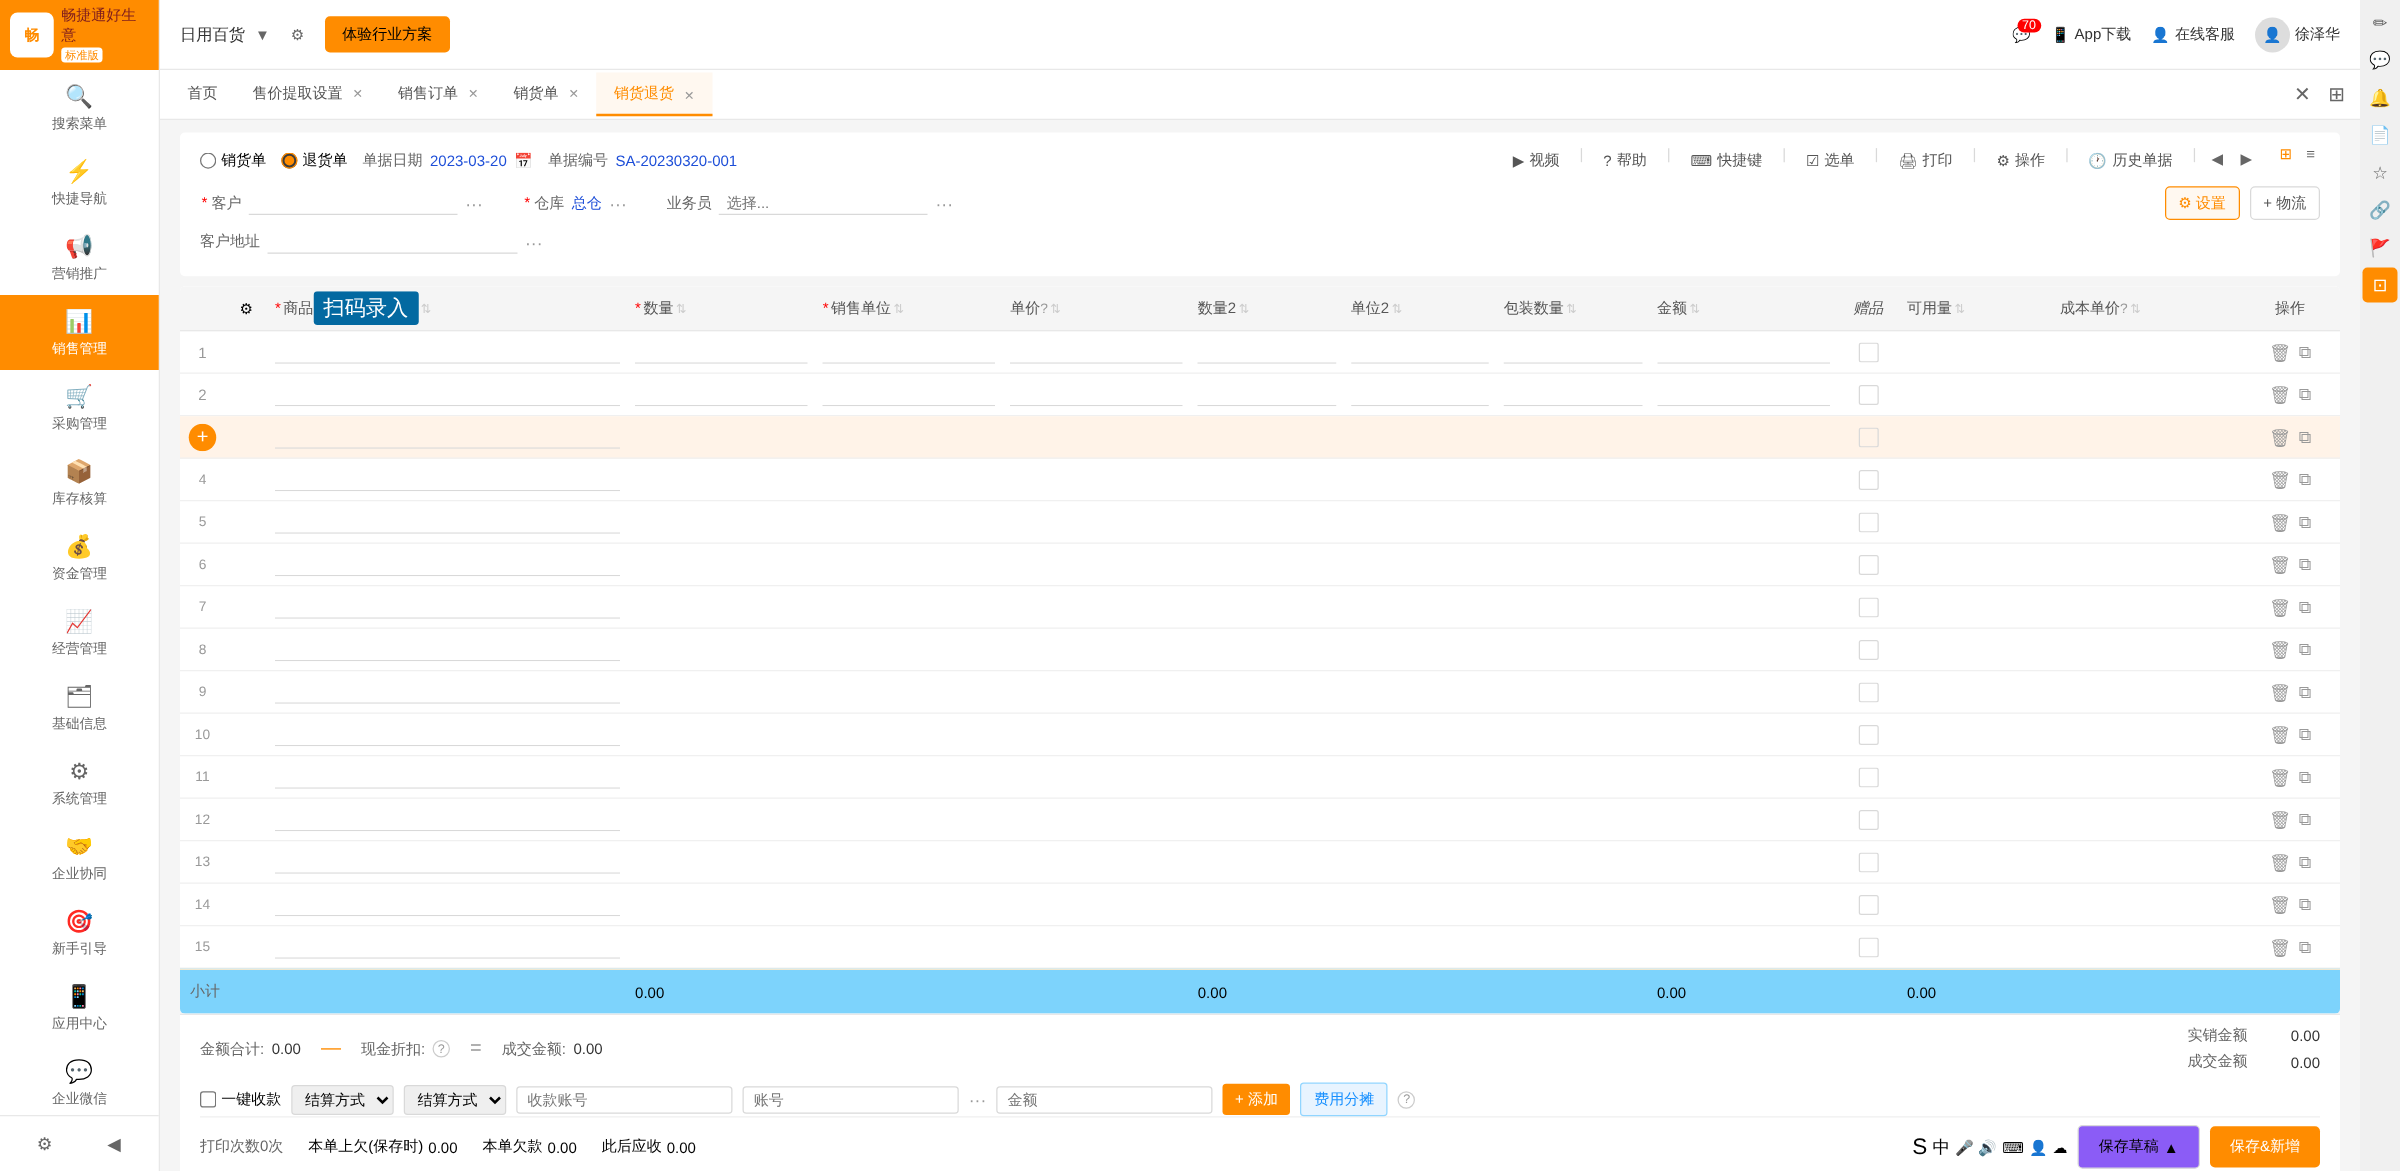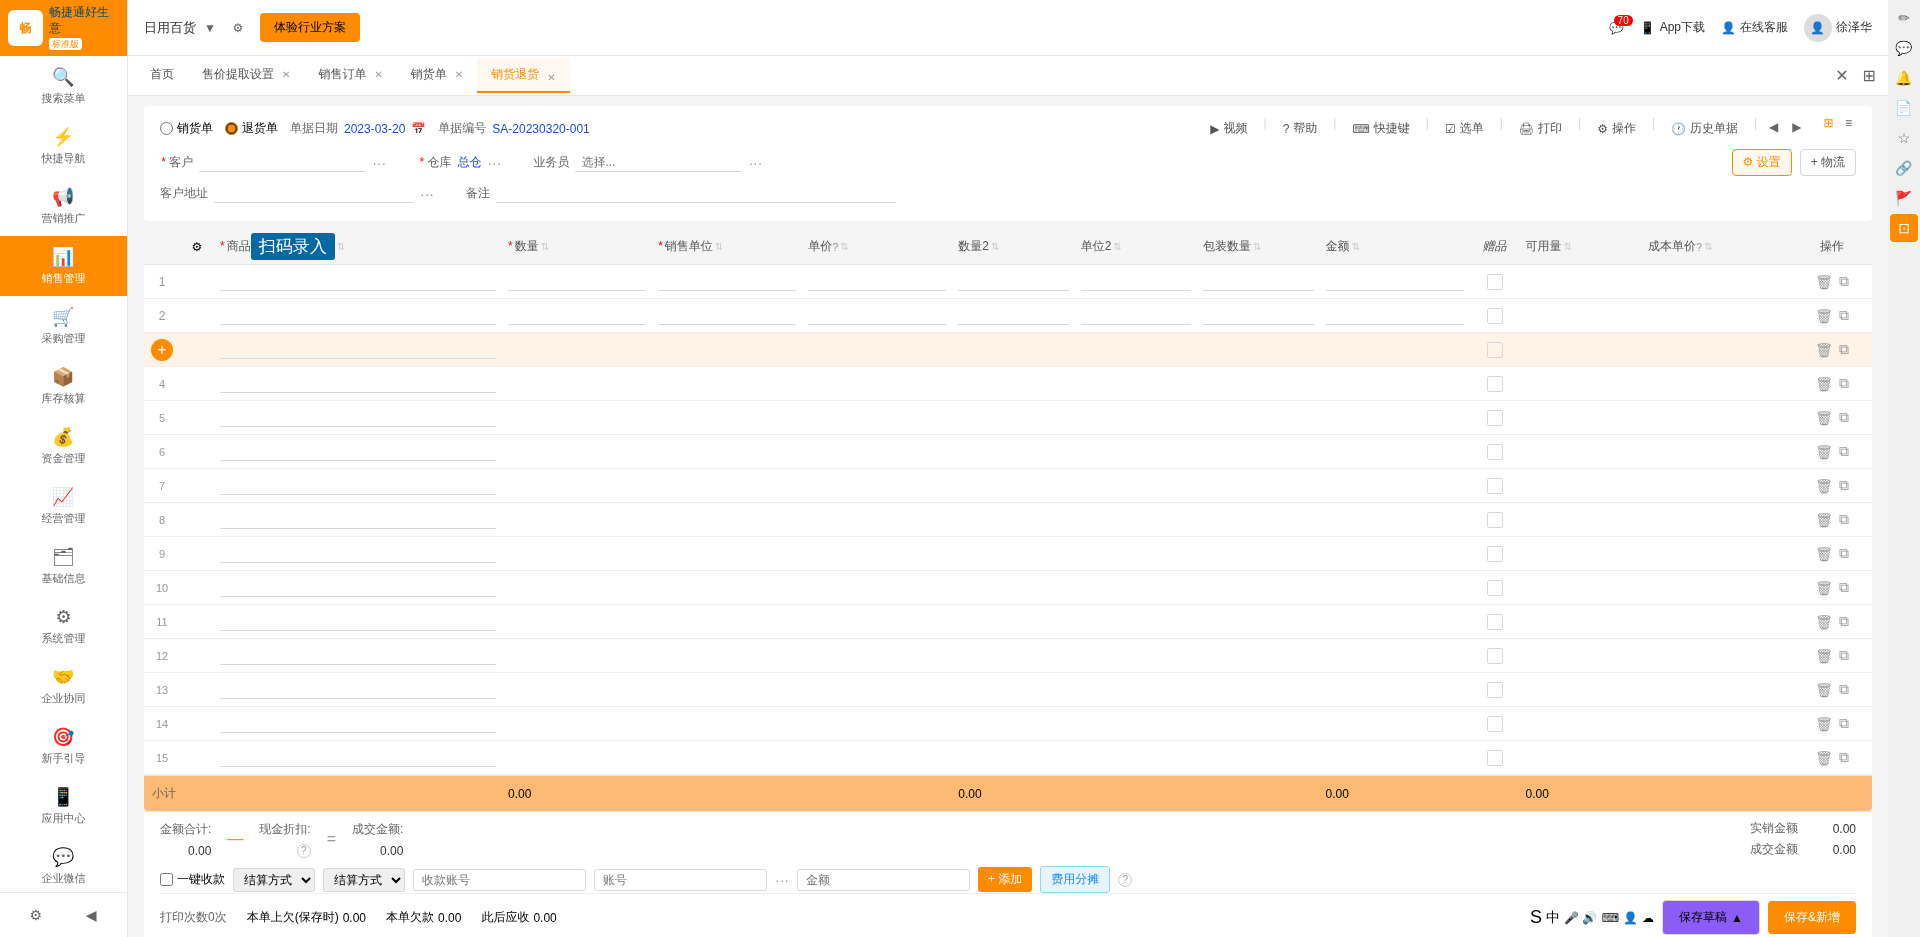--- a/index.html
+++ b/index.html
@@ -2,21 +2,21 @@
 <html><head>
   <meta charset="utf-8">
   <style>
     * { box-sizing: border-box; margin: 0; padding: 0; font-family: 'Microsoft YaHei', Arial, sans-serif; font-size: 12px; }
     body { background: #f5f5f5; display: flex; height: 937px; overflow: hidden; }
 
     
     .sidebar { width: 128px; background: #fff; display: flex; flex-direction: column; border-right: 1px solid #e8e8e8; flex-shrink: 0; }
     .sidebar-logo { background: #ff8c00; padding: 10px 8px; display: flex; align-items: center; gap: 6px; height: 56px; }
     .sidebar-logo-icon { width: 36px; height: 36px; background: #fff; border-radius: 6px; display: flex; align-items: center; justify-content: center; color: #ff8c00; font-weight: bold; font-size: 14px; }
-    .sidebar-logo-text { color: #0c4a6e; font-size: 12px; line-height: 1.3; }
+    .sidebar-logo-text { color: #7f1d1d; font-size: 12px; line-height: 1.3; }
     .sidebar-logo-badge { background: #fff; color: #ff8c00; font-size: 9px; border-radius: 3px; padding: 1px 3px; }
     .sidebar-menu { flex: 1; overflow-y: auto; }
     .sidebar-item { display: flex; flex-direction: column; align-items: center; padding: 10px 4px; cursor: pointer; color: #666; gap: 3px; }
     .sidebar-item.active { background: #ff8c00; color: #fff; }
     .sidebar-item-icon { font-size: 18px; }
     .sidebar-item-label { font-size: 11px; text-align: center; }
     .sidebar-bottom { padding: 8px; display: flex; justify-content: space-around; border-top: 1px solid #e8e8e8; }
 
     
     .main { flex: 1; display: flex; flex-direction: column; overflow: hidden; }
@@ -81,28 +81,28 @@
     .col-avail { flex: 1.2; min-width: 60px; }
     .col-cost { flex: 1.5; min-width: 80px; }
     .col-action { width: 80px; flex-shrink: 0; justify-content: center; }
     .th { color: #555; font-weight: 500; font-size: 12px; }
     .th.required::before { content: '*'; color: #f00; margin-right: 2px; }
     .sort-icon { color: #ccc; font-size: 10px; cursor: pointer; margin-left: 2px; }
     .scan-btn { background: #0369a1; color: #fff; border: none; padding: 2px 8px; border-radius: 3px; cursor: pointer; font-size: 17px; }
     .checkbox-cell { width: 16px; height: 16px; border: 1px solid #d9d9d9; border-radius: 2px; cursor: pointer; }
     .add-row-btn { width: 22px; height: 22px; background: #ff8c00; color: #fff; border-radius: 50%; display: flex; align-items: center; justify-content: center; cursor: pointer; font-size: 16px; }
     .action-icon { cursor: pointer; color: #999; font-size: 14px; margin: 0 3px; }
-    .subtotal-row { display: flex; align-items: center; background: #fdba74; border-top: 1px solid #f0e8d0; height: 36px; font-weight: 500; }
+    .subtotal-row { display: flex; align-items: center; background: #7dd3fc; border-top: 1px solid #f0e8d0; height: 36px; font-weight: 500; }
     .subtotal-label { width: 36px; padding-left: 8px; color: #666; font-size: 12px; }
 
     
     .footer { background: #fff; border-top: 1px solid #e8e8e8; padding: 8px 16px; }
     .footer-row1 { display: flex; align-items: center; gap: 16px; margin-bottom: 8px; }
     .footer-row2 { display: flex; align-items: center; gap: 8px; }
-    .footer-sum { display: flex; align-items: flex-end; gap: 6px; flex-direction: column; }
+    .footer-sum { display: flex; align-items: center; gap: 6px; }
     .footer-label { color: #666; }
     .footer-value { color: #333; font-weight: 500; }
     .footer-minus { color: #ff8c00; font-size: 16px; }
     .footer-equals { color: #999; font-size: 16px; }
     .help-icon { width: 14px; height: 14px; border: 1px solid #ccc; border-radius: 50%; display: inline-flex; align-items: center; justify-content: center; font-size: 10px; color: #999; cursor: pointer; }
     .add-btn { background: #ff8c00; color: #fff; border: none; padding: 4px 10px; border-radius: 3px; cursor: pointer; display: flex; align-items: center; gap: 3px; }
     .fee-btn { background: #e8f4ff; color: #1890ff; border: 1px solid #91d5ff; padding: 4px 10px; border-radius: 3px; cursor: pointer; }
     .footer-bottom { display: flex; align-items: center; justify-content: space-between; padding-top: 6px; border-top: 1px solid #f0f0f0; }
     .footer-stats { display: flex; gap: 20px; }
     .stat-item { display: flex; align-items: center; gap: 4px; }
@@ -347,24 +347,20 @@
           <button class="toolbar-btn">+ 物流</button>
         </div>
       </div>
 
       <div class="form-row">
         <div class="form-field">
           <span class="form-label">客户地址</span>
           <input class="form-input" type="text" style="min-width: 200px;">
           <span class="ellipsis-btn">···</span>
         </div>
-        <div class="form-field" style="margin-left:20px;">
-          <span class="form-label">备注</span>
-          <input class="form-input" type="text" style="min-width: 400px;">
-        </div>
       </div>
     </div>
 
     <div class="table-container">
 
       <div class="table-header-row">
         <div class="table-cell col-num"></div>
         <div class="table-cell col-settings">
           <span>⚙</span>
         </div>

